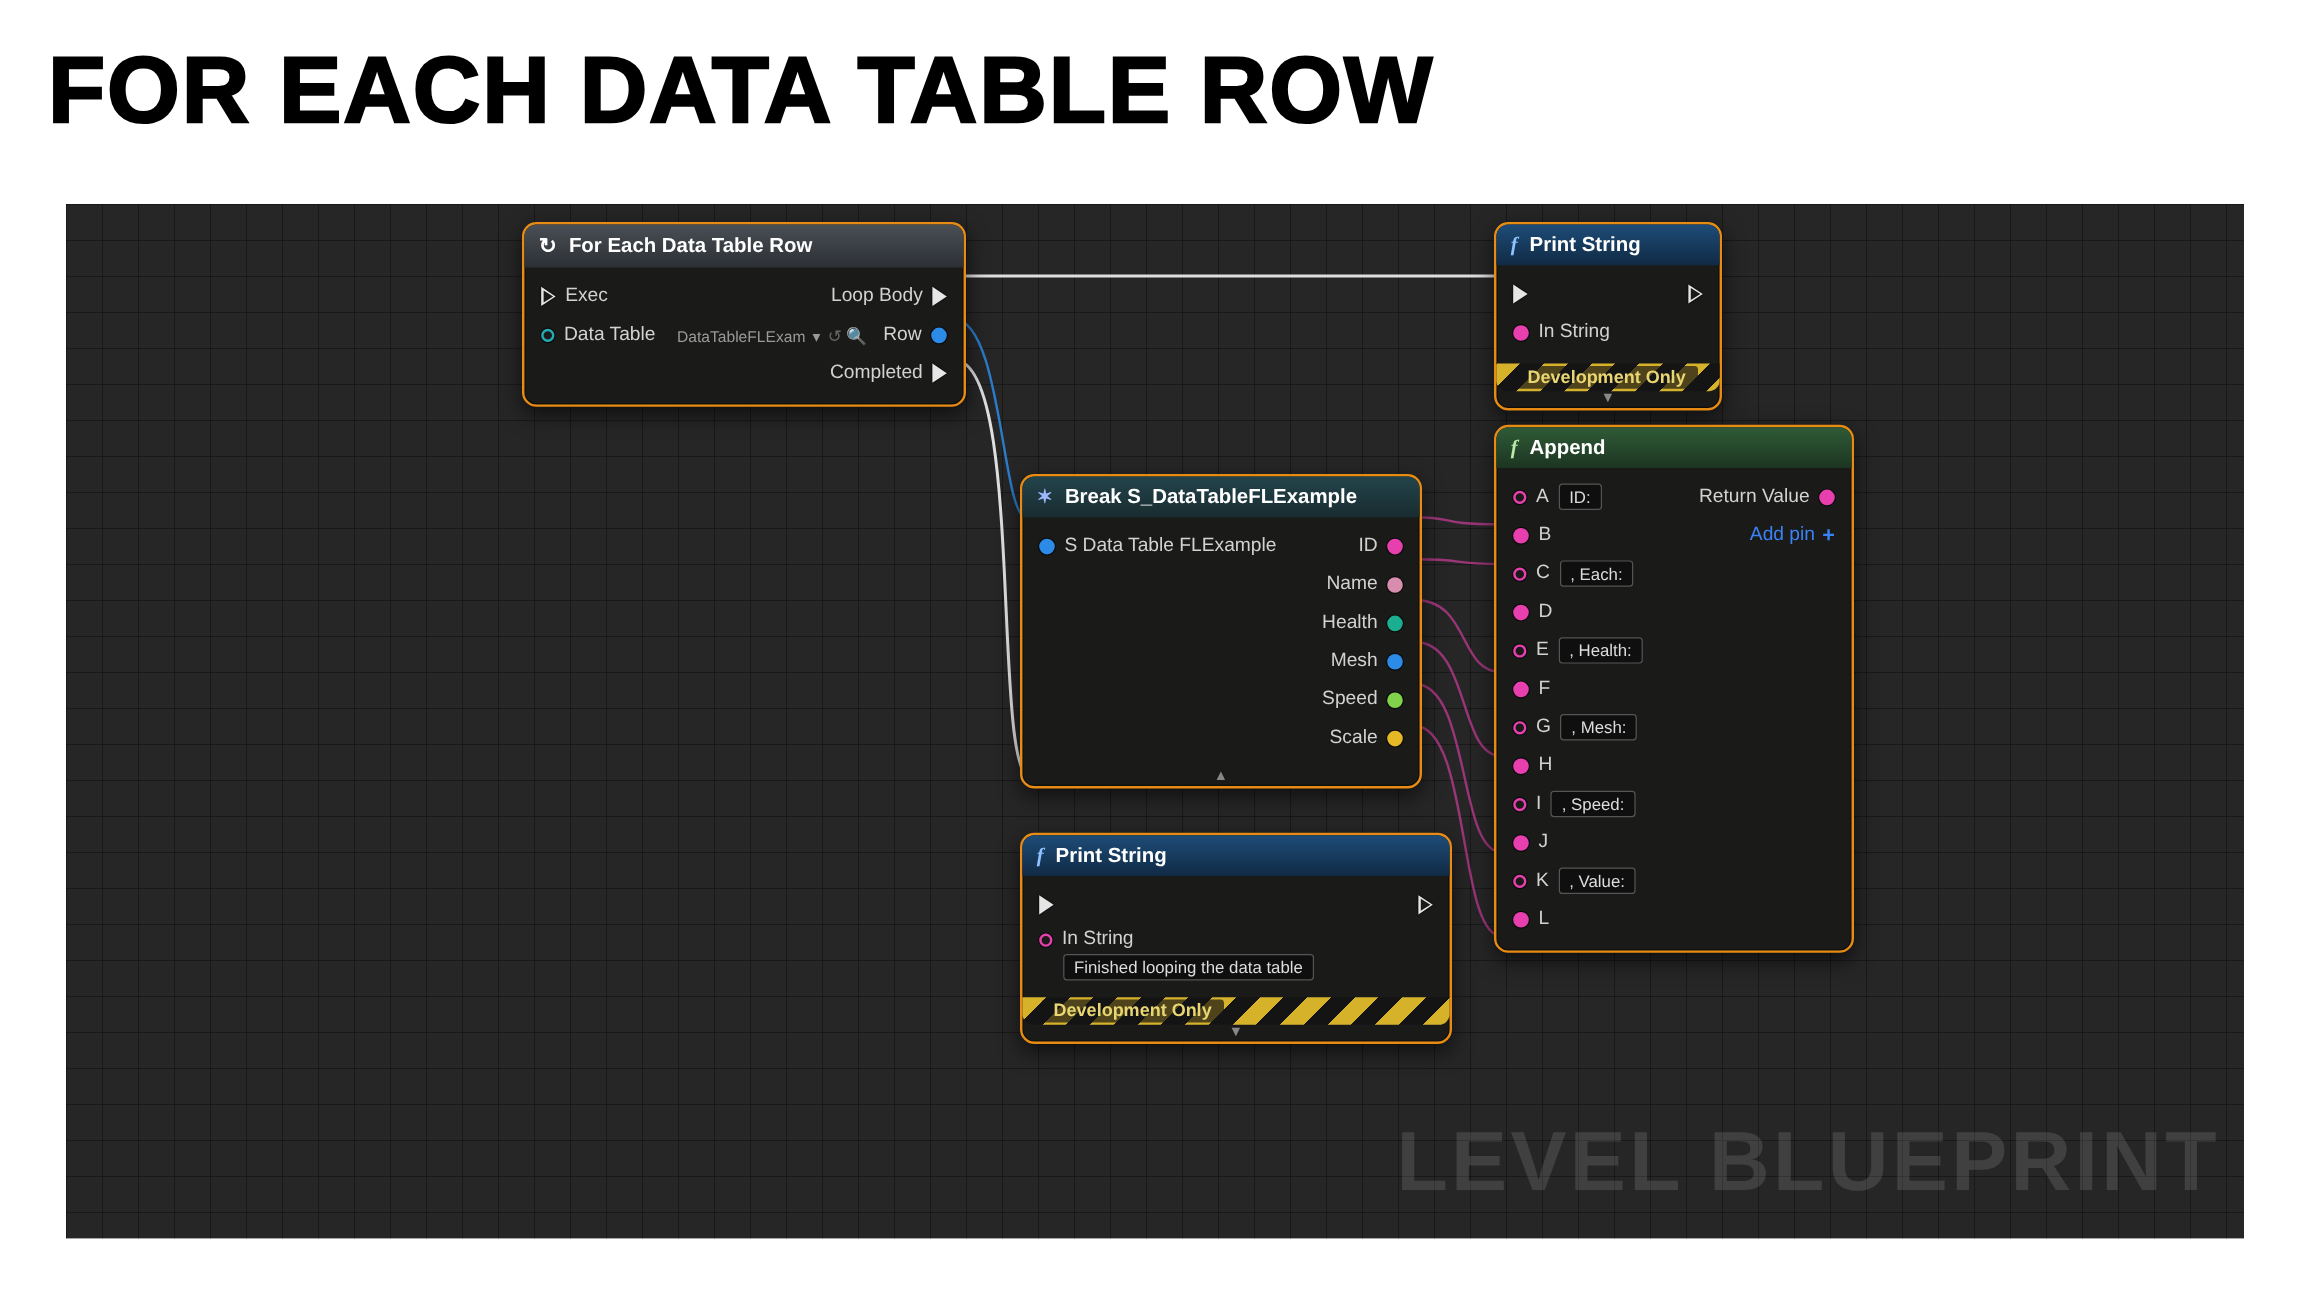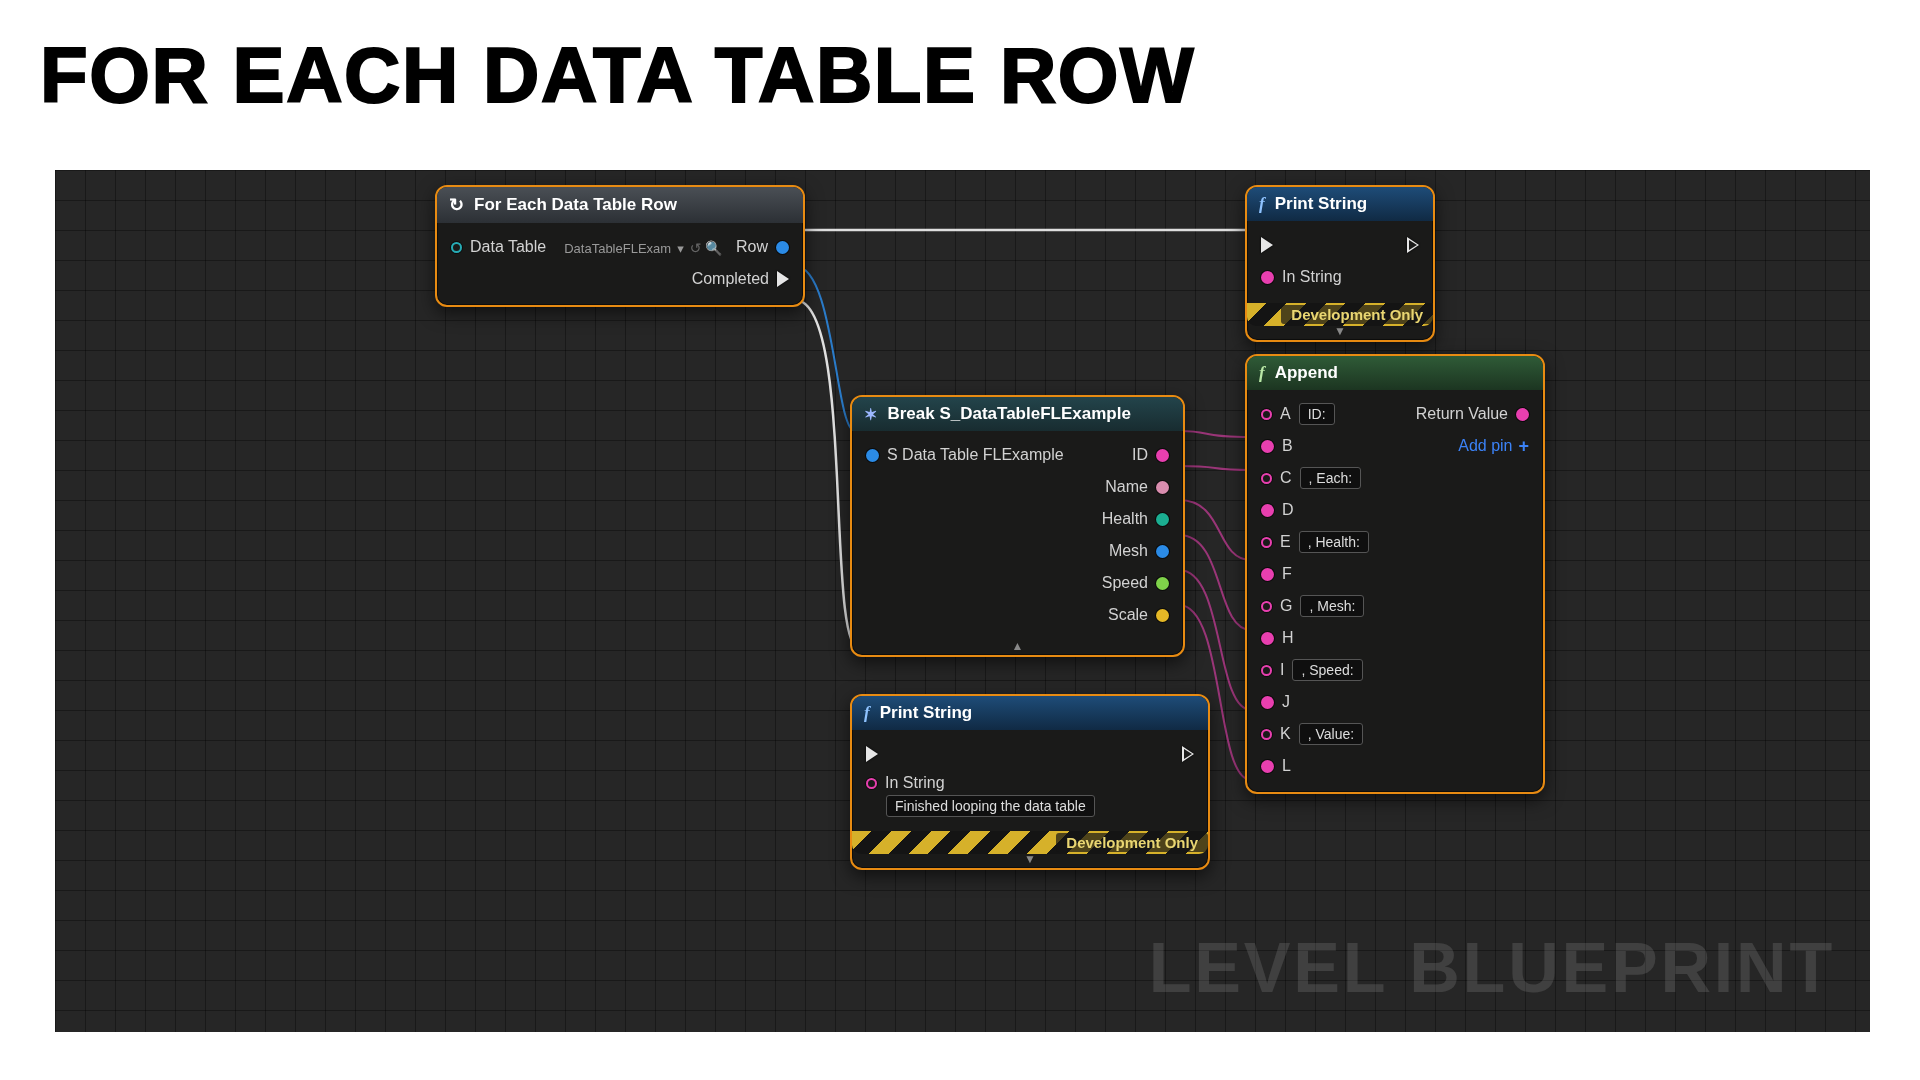--- a/index.html
+++ b/index.html
@@ -27,21 +27,21 @@
     height: 862px;
     background-color: #262626;
     background-image:
       linear-gradient(rgba(0,0,0,0.35) 1px, transparent 1px),
       linear-gradient(90deg, rgba(0,0,0,0.35) 1px, transparent 1px);
     background-size: 30px 30px;
     overflow: hidden;
   }
   .watermark {
     position: absolute;
-    right: 35px;
+    right: 20px;
     bottom: 24px;
     color: rgba(255,255,255,0.12);
     font-weight: 900;
     font-size: 70px;
     letter-spacing: 0.04em;
     font-family: "Arial Black", Impact, sans-serif;
     pointer-events: none;
     margin-left: 47px;
   }
 
@@ -106,22 +106,22 @@
 
   .val-box {
     display:inline-block; padding:2px 8px; border:1px solid #555; background:#0f0f0f;
     border-radius:3px; color:#ddd; font-size:14px;
   }
   .small { font-size:13px; color:#999; }
   .dt-row { display:flex; align-items:center; gap:6px; margin-top:2px; }
   .arrow-reset { color:#666; font-size:14px; display:flex; gap:4px; }
   .dev-only {
     background: repeating-linear-gradient(135deg,#d6b12a 0 14px,#141414 14px 28px);
-    text-align:right; font-weight:700; color:#111;
-    border-radius:0 0 9px 9px; padding:3px 0; font-size:15px;
+    text-align:left; font-weight:700; color:#111;
+    border-radius:0 0 9px 9px; padding:3px 16px; font-size:15px;
   }
   .dev-only span { background:rgba(20,20,20,0.7); color:#e9d672; padding:1px 10px; border-radius:3px; }
   .expand-arrow { text-align:center; color:#888; font-size:12px; line-height:10px; padding-bottom:4px; cursor:pointer; }
   .f-ico { font-style: italic; font-family: Georgia, serif; font-weight:700; color:#8fc3ff; }
   .loop-ico { color:#fff; font-size:18px; }
   .break-ico { color:#9db8ff; font-size:16px; }
 
   svg.wires { position:absolute; inset:0; width:100%; height:100%; pointer-events:none; }
   .wire-exec { stroke:#f4f4f4; stroke-width:2.5; fill:none; opacity:0.9;}
   .wire-blue { stroke:#2B8BE6; stroke-width:2; fill:none; opacity:0.85;}
@@ -153,20 +153,30 @@
     <path class="wire-pink" d="M 1124 435 C 1170 435, 1160 610, 1196 610"></path>
   </svg>
 
   <div class="node" style="left:380px; top:15px; width:370px;">
     <div class="node-header hdr-gray">
       <span class="loop-ico">↻</span>
       <span>For Each Data Table Row</span>
     </div>
     <div class="node-body">
       <div class="row">
+        <div class="pin-left">
+          <span class="exec hollow"></span>
+          <span class="lbl">Exec</span>
+        </div>
+        <div class="pin-right">
+          <span class="lbl">Loop Body</span>
+          <span class="exec"></span>
+        </div>
+      </div>
+      <div class="row">
         <div class="pin-left" style="align-items:flex-start; gap:0;">
           <div style="display:flex;align-items:center;gap:8px;">
             <span class="dot hollow c-cyan"></span>
             <span class="lbl">Data Table</span>
           </div>
           <div class="dt-row" style="margin-left:18px;">
             <span class="small">DataTableFLExam</span>
             <span class="small">▾</span>
             <span class="arrow-reset">
                 <span>↺</span>

